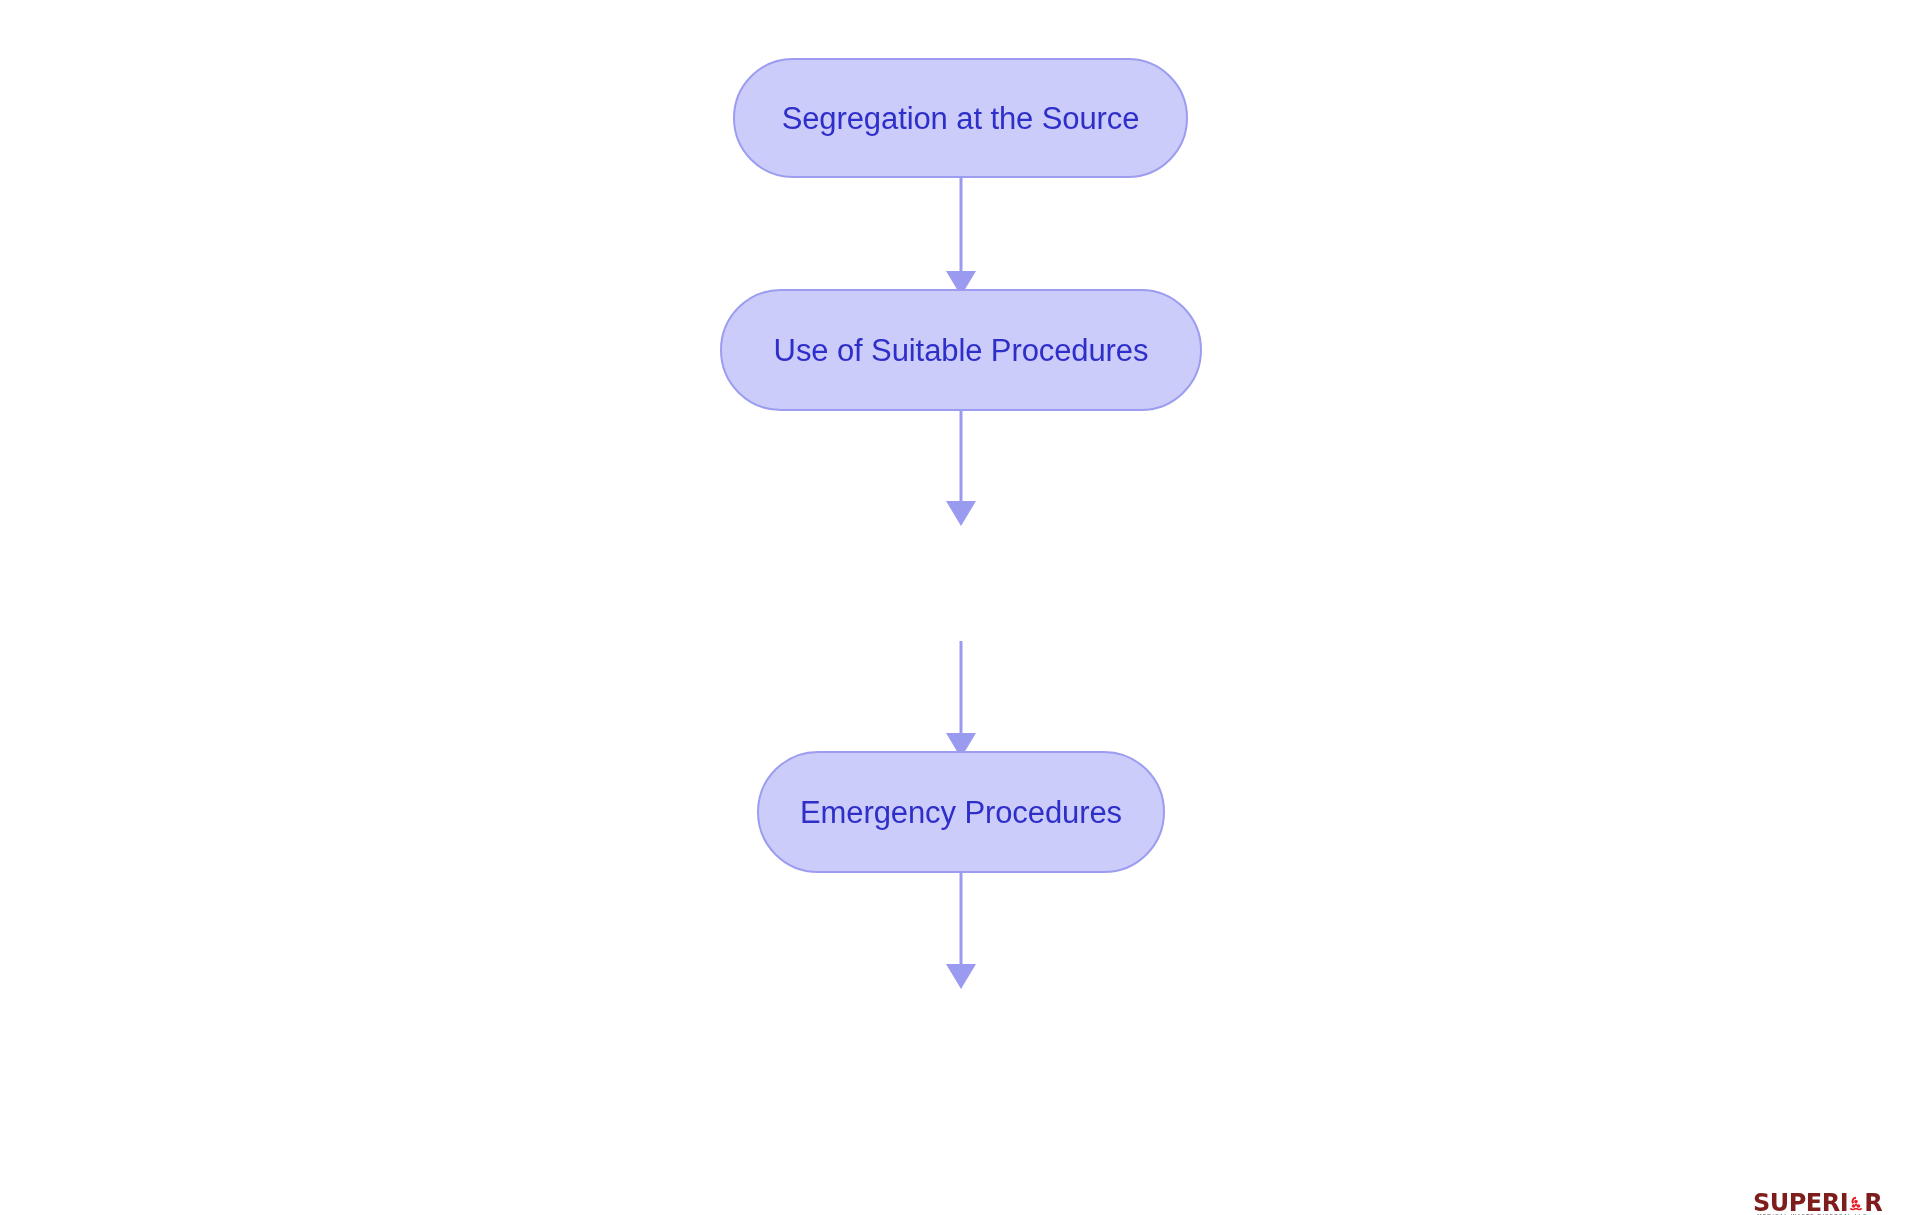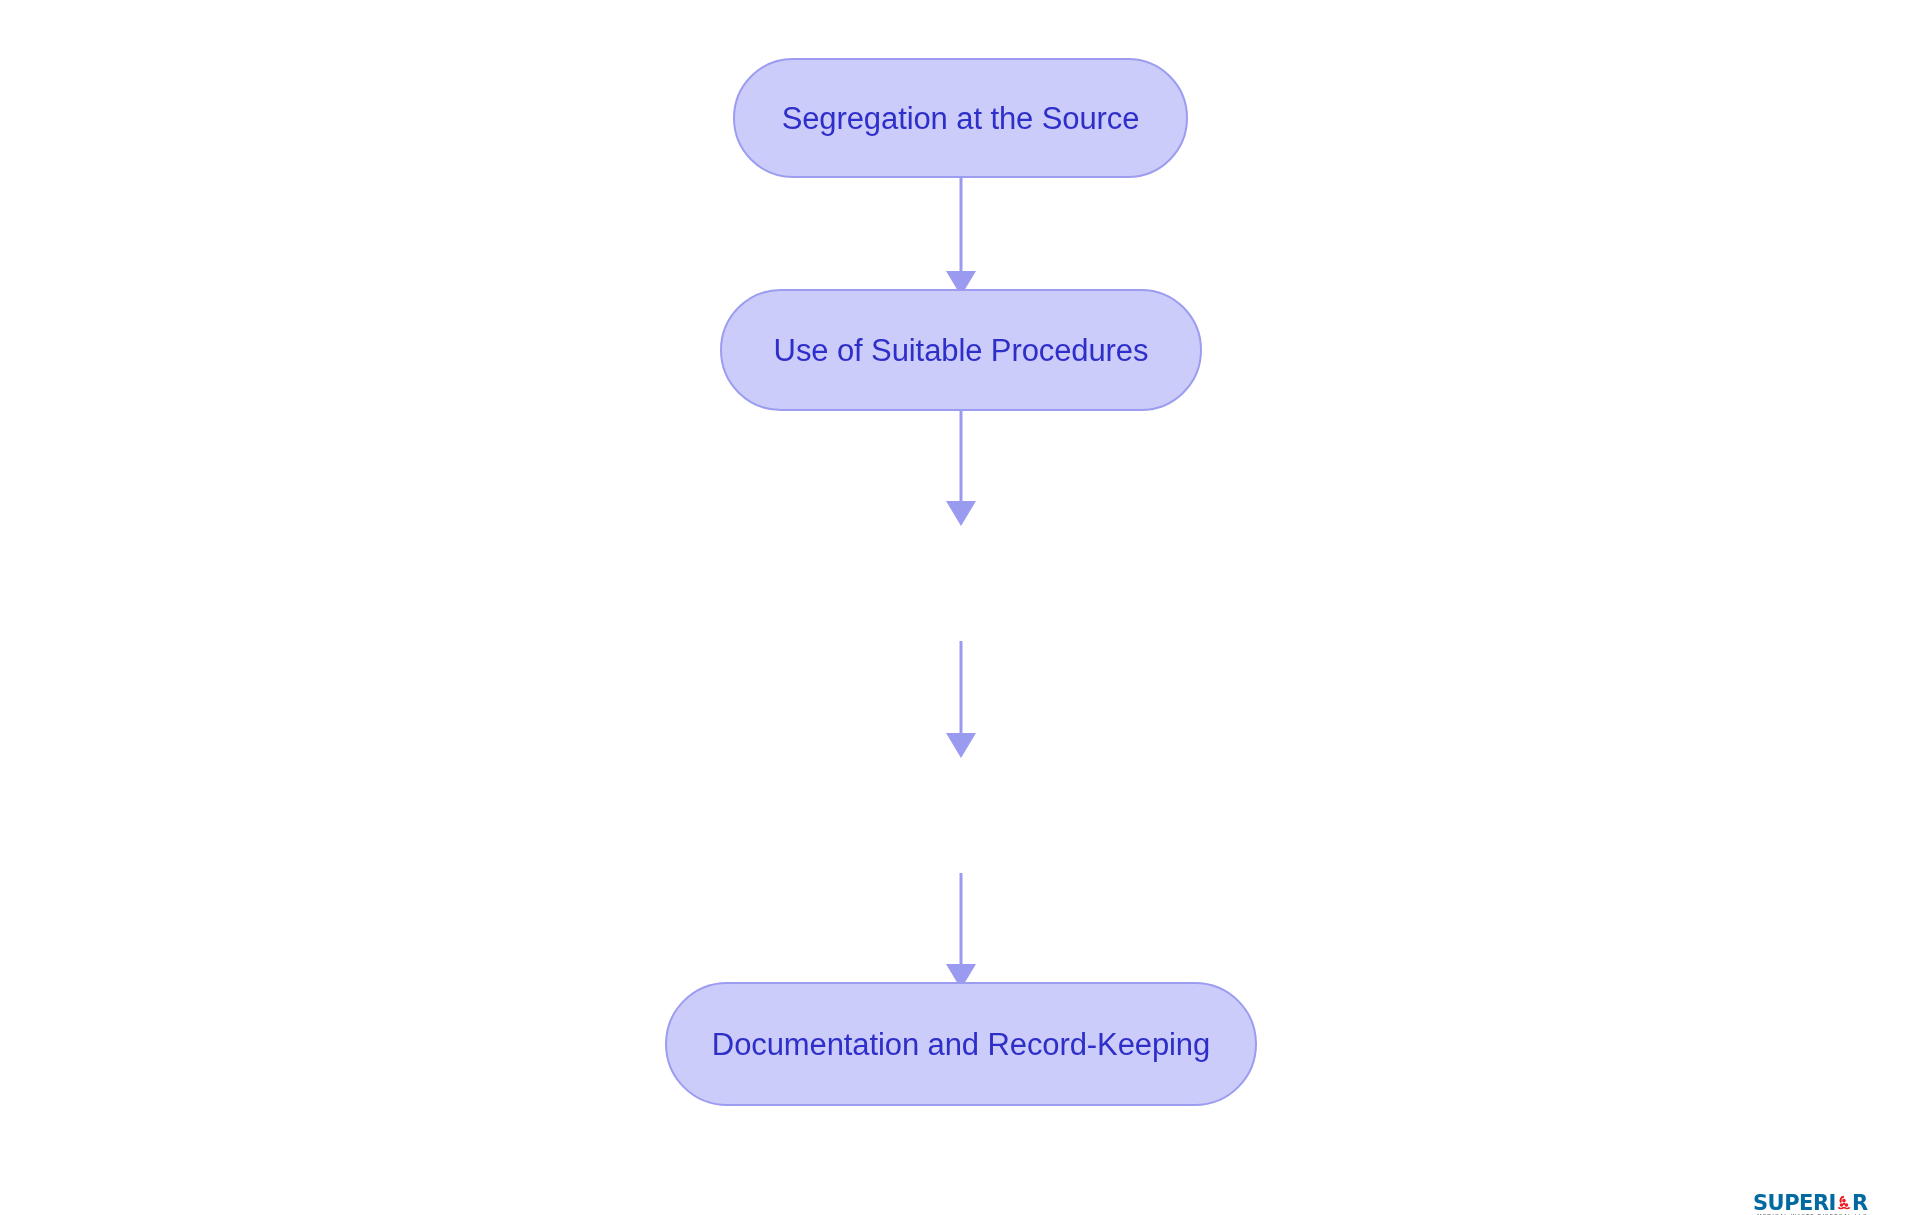--- a/index.html
+++ b/index.html
@@ -72,23 +72,23 @@
     width: 96px;
     height: 34px;
     user-select: none;
   }
   #brand-wordmark {
     position: absolute;
     left: 0;
     top: 0;
     font-family: "DejaVu Sans", sans-serif;
     font-weight: 700;
-    font-size: 21px;
+    font-size: 24px;
     letter-spacing: -0.5px;
-    color: #0369a1;
+    color: #7f1d1d;
     line-height: 22px;
     white-space: nowrap;
   }
   #brand-wordmark .biohazard-slot {
     display: inline-block;
     width: 16px;
     position: relative;
     vertical-align: baseline;
   }
   #biohazard-icon {
@@ -141,24 +141,24 @@
 
   <div class="flow-node" id="node-1">
     <span class="node-label">Segregation at the Source</span>
   </div>
 
   <div class="flow-node" id="node-2">
     <span class="node-label">Use of Suitable Procedures</span>
   </div>
 
 
+  <div class="flow-node" id="node-4">
+    <span class="node-label">Emergency Procedures</span>
+  </div>
 
-  <div class="flow-node" id="node-5">
-    <span class="node-label">Documentation and Record-Keeping</span>
-  </div>
 
   <div id="brand-logo">
     <div id="brand-wordmark">
       <span>SUPERI</span><span class="biohazard-slot"><svg id="biohazard-icon" viewBox="0 0 32 32" xmlns="http://www.w3.org/2000/svg">
             <circle cx="16" cy="16" r="15" fill="#ffffff"></circle>
             <g fill="#ee1c25">
               <circle cx="16" cy="11" r="3.6"></circle>
               <circle cx="11" cy="20" r="3.6"></circle>
               <circle cx="21" cy="20" r="3.6"></circle>
               <path d="M16 1.5 a9 9 0 0 0 -7.2 14.4 l3.3 -2.4 a5 5 0 0 1 3.9 -8 z"></path>

